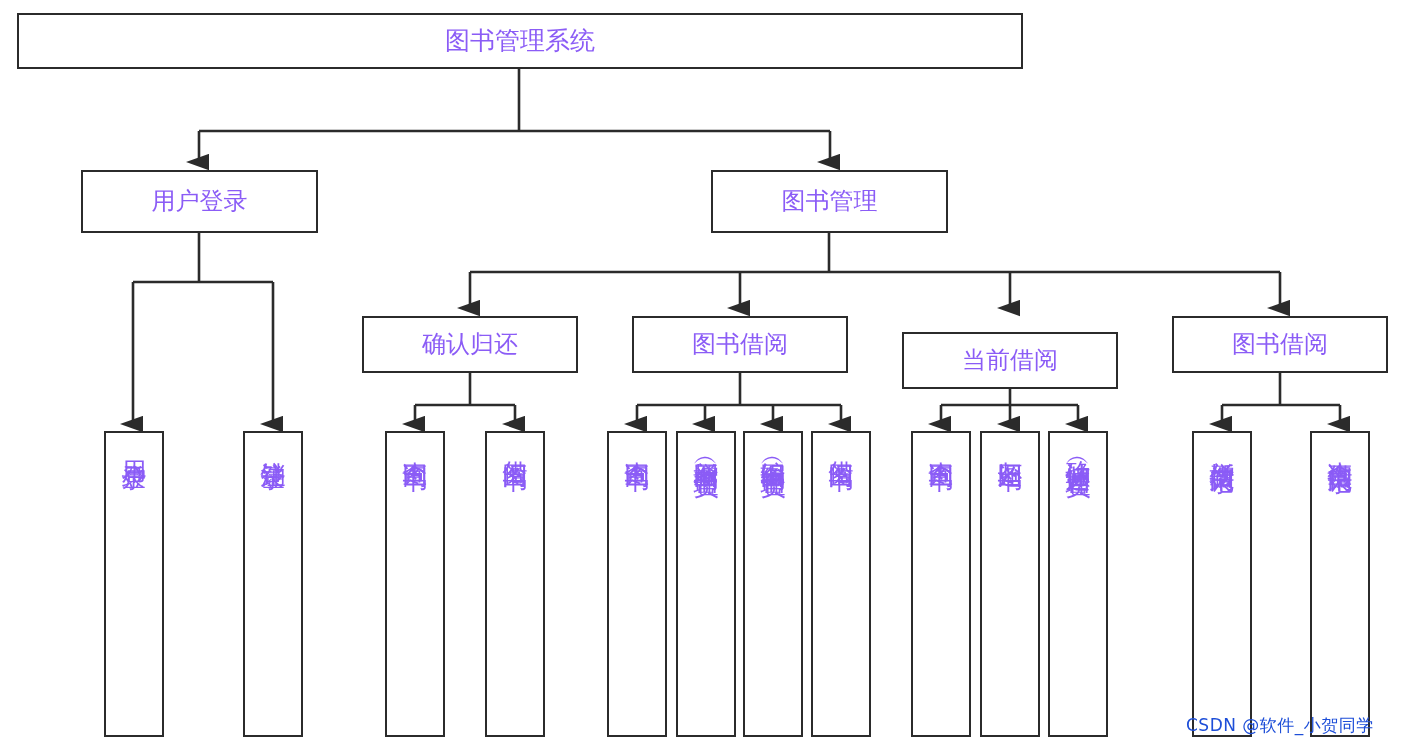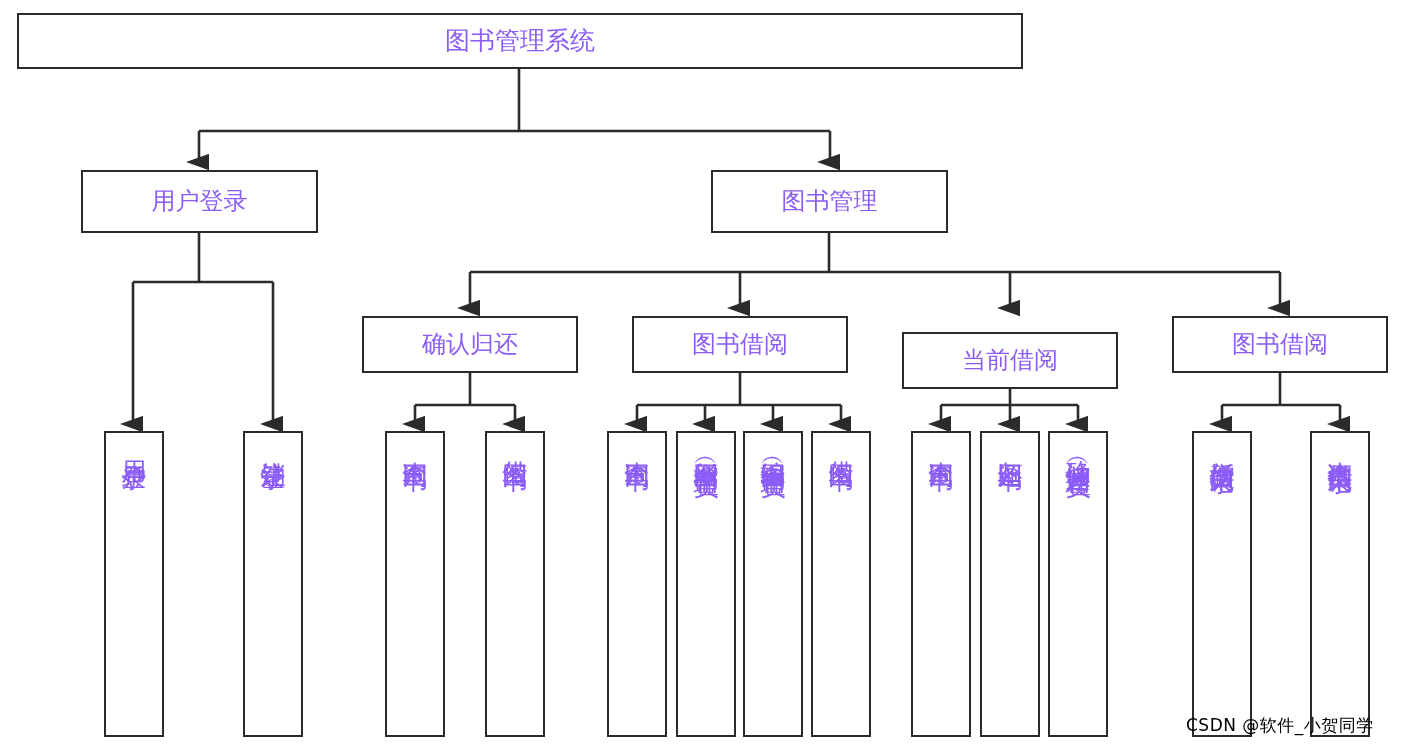--- a/index.html
+++ b/index.html
@@ -62,21 +62,21 @@
     line-height: 1;
   }
   .node.v.tall .label {
     font-size: 25px;
   }
   .watermark {
     position: absolute;
     left: 1186px;
     top: 714px;
     font-size: 17px;
-    color: #000000;
+    color: #1d4ed8;
     letter-spacing: 0.5px;
     white-space: nowrap;
     user-select: none;
   }
 </style>
 </head>
 <body>
 
 <div id="canvas">
 

